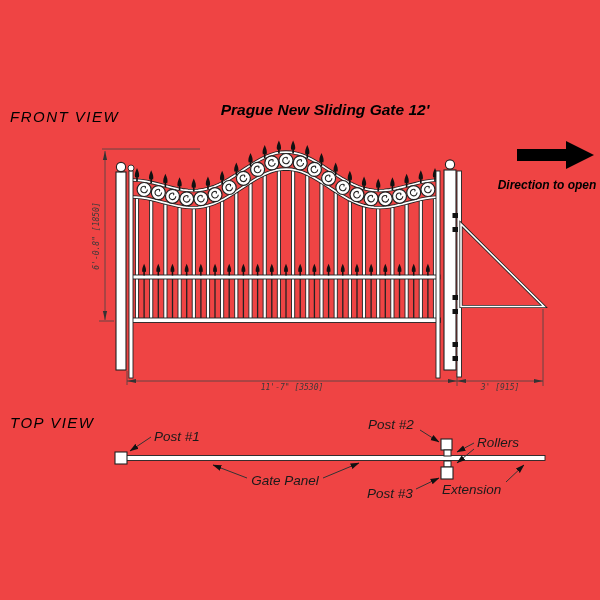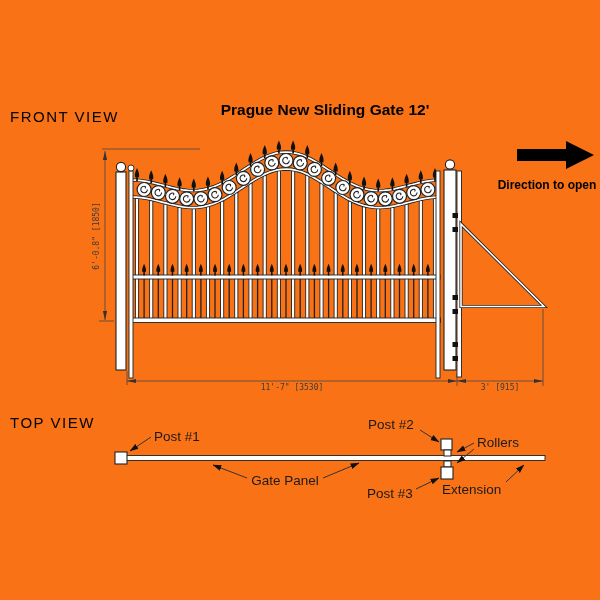--- a/index.html
+++ b/index.html
@@ -1,17 +1,17 @@
 <!DOCTYPE html>
 <html><head>
 <meta charset="utf-8">
 <style>
   html,body{margin:0;padding:0;background:#ffffff;}
-  #stage{position:relative;width:600px;height:600px;background:#f97316;overflow:hidden;
-         font-family:"Liberation Sans",sans-serif;}
+  #stage{position:relative;width:600px;height:600px;background:#ef4444;overflow:hidden;
+         font-family:"Liberation Sans",sans-serif;font-style:italic;}
   svg{position:absolute;left:0;top:0;}
   text{fill:#111;}
   .viewlbl{font-size:15px;letter-spacing:1.5px;fill:#000;}
   .title{font-size:15.5px;font-weight:bold;fill:#000;}
   .dirlbl{font-size:12px;font-weight:bold;fill:#000;}
   .dim{font-family:"DejaVu Sans Mono",monospace;font-size:8px;fill:#3a3a3a;letter-spacing:0px;}
   .lbl{font-size:13.5px;fill:#1a1a1a;}
   .ln{stroke:#333;stroke-width:1;fill:none;}
   .thin{stroke:#444;stroke-width:0.8;fill:none;}
 </style>

